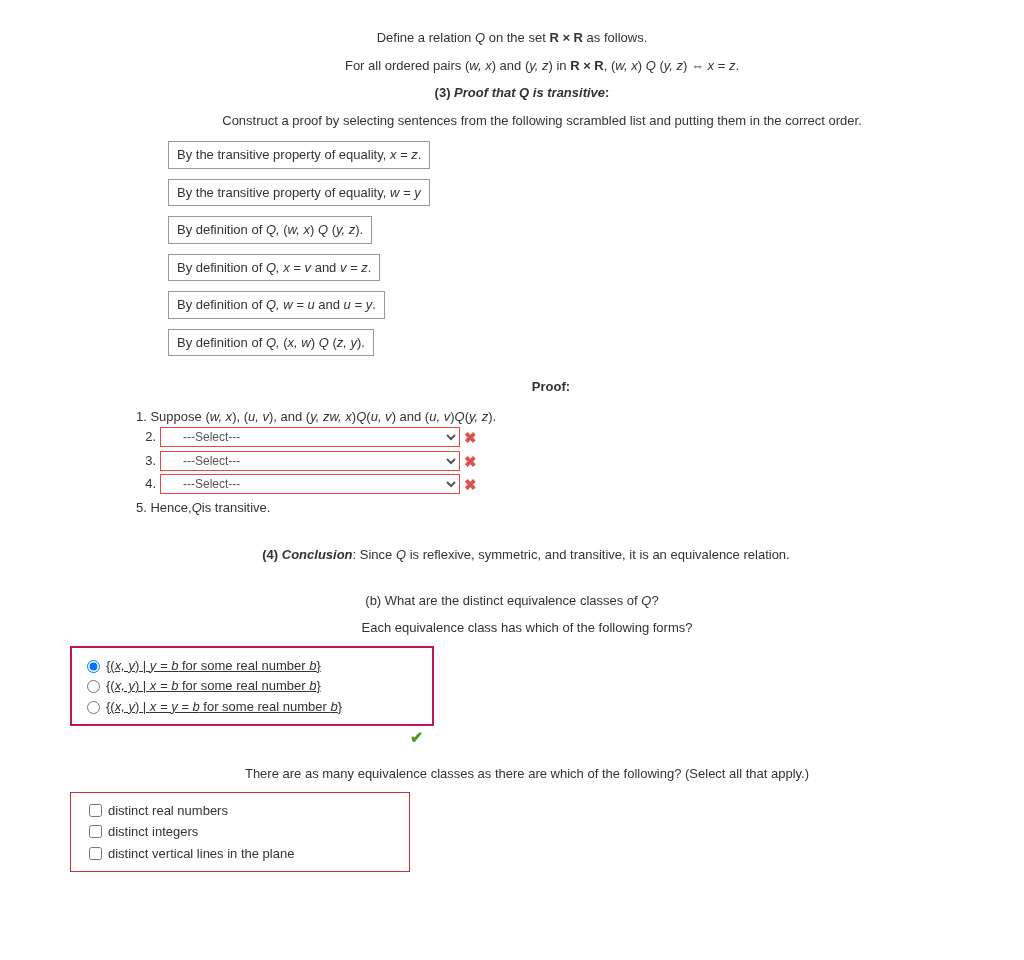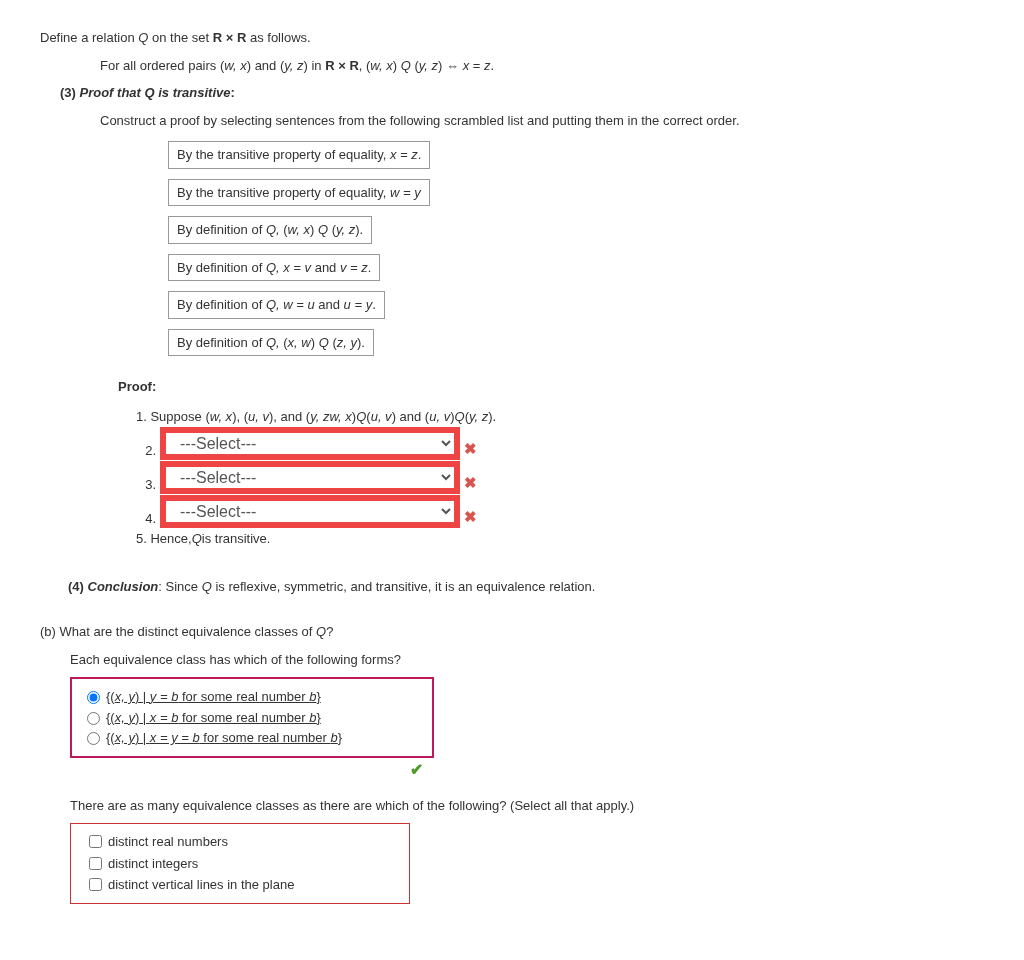--- a/index.html
+++ b/index.html
@@ -19,28 +19,28 @@
     border: 1px solid #999;
     padding: 3px 8px;
     display: inline-block;
     margin: 3px 0;
     font-size: 13px;
   }
   .sentences-block { margin: 8px 0 18px 128px; }
   .sentences-block div { margin-bottom: 4px; }
 
   .proof-block { margin-left: 96px; margin-top: 10px; margin-bottom: 28px;}
-  .proof-line { margin: 1px 0; display: flex; align-items: flex-end; }
+  .proof-line { margin: 1px 0; display: flex; align-items: flex-start; }
   .proof-num { width: 20px; text-align: right; margin-right: 4px; }
   select.step {
     width: 300px;
-    font-size: 16px;
-    padding: 1px 10px;
+    font-size: 12px;
+    padding: 1px 18px;
     background: #fff;
-    border: 6px solid #ef4444;
+    border: 1px solid #ef4444;
     color: #555;
   }
   .xmark {
     color: #d9534f;
     font-weight: bold;
     font-size: 15px;
     margin-left: 4px;
     font-family: Arial, sans-serif;
   }
   .checkmark {
@@ -69,21 +69,21 @@
 
   .checkbox-group {
     border: 1px solid #c33;
     padding: 6px 14px;
     margin: 6px 0 6px 30px;
     width: 310px;
   }
   .checkbox-row { display: flex; align-items: center; margin: 2px 0; }
   .checkbox-row input { margin-right: 6px; }
 
-  p { margin: 8px 0; }
+  p { margin: 8px 0; text-align: center; }
   .section-gap { margin-top: 26px; }
 </style>
 </head>
 <body>
 
 <p>
   <span>Define a relation </span><span class="ital">Q</span><span> on the set </span><span class="bold">R × R</span><span> as follows.</span>
 </p>
 
 <p class="indent-1">

